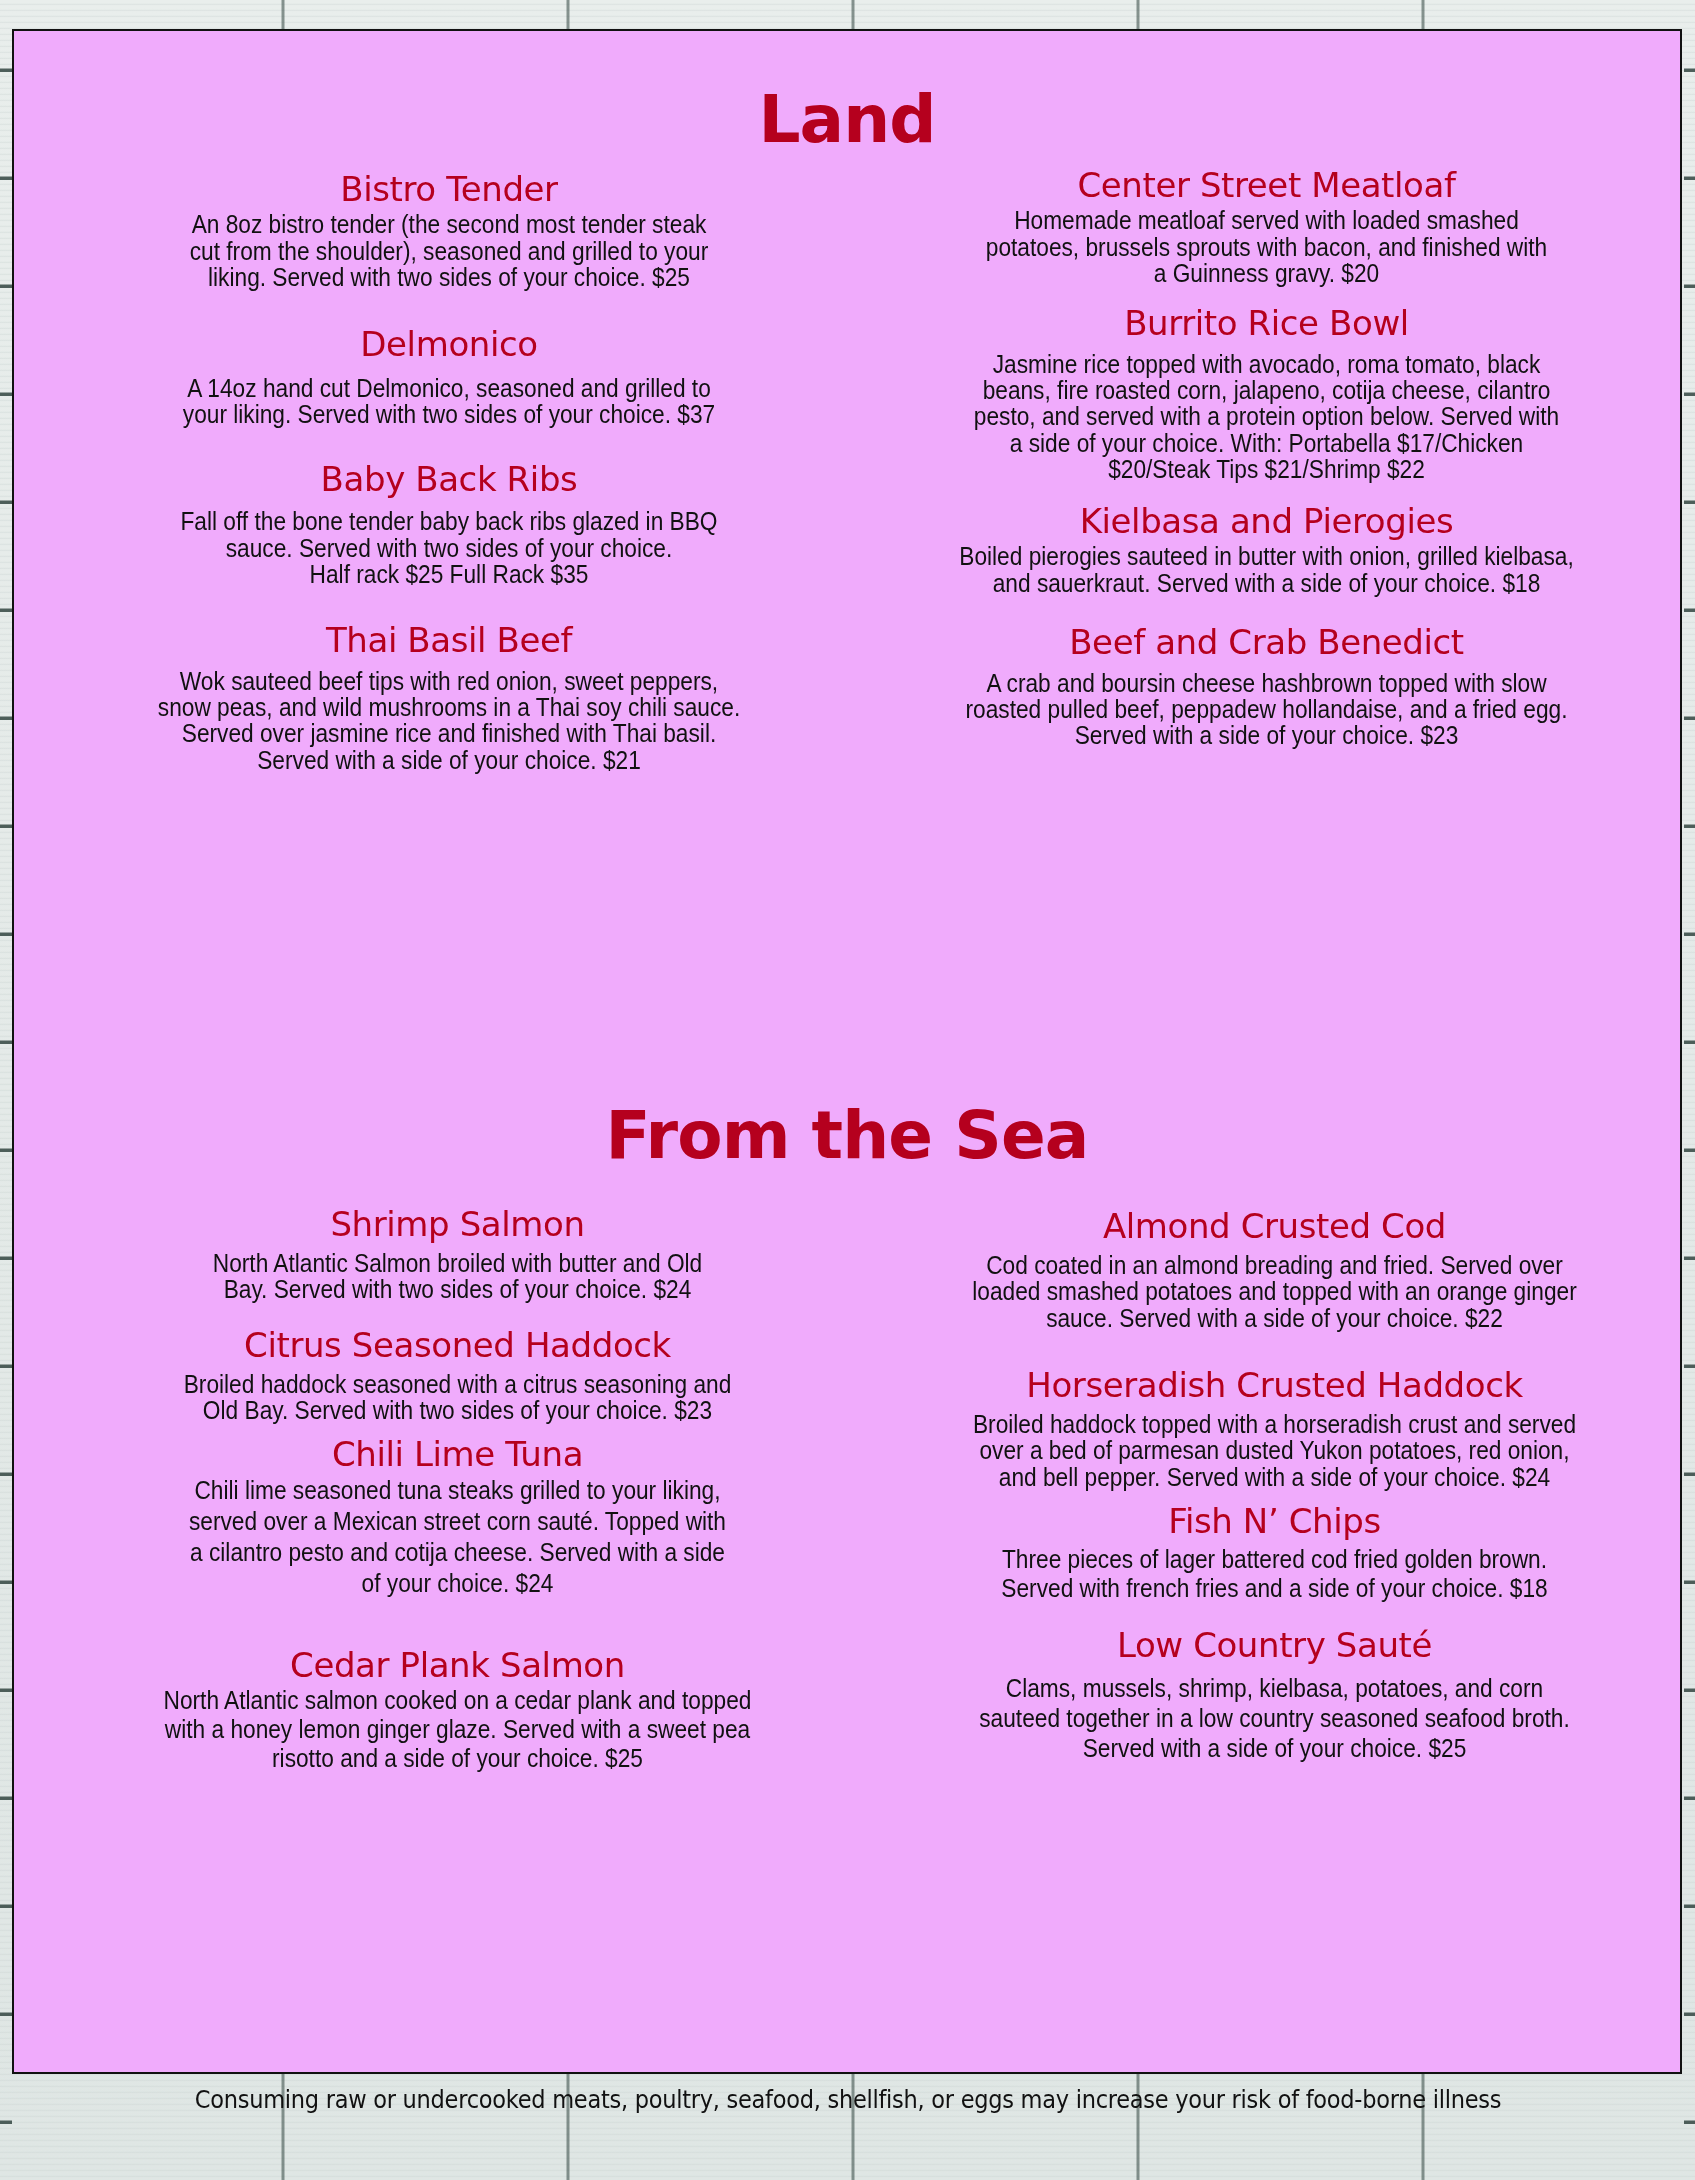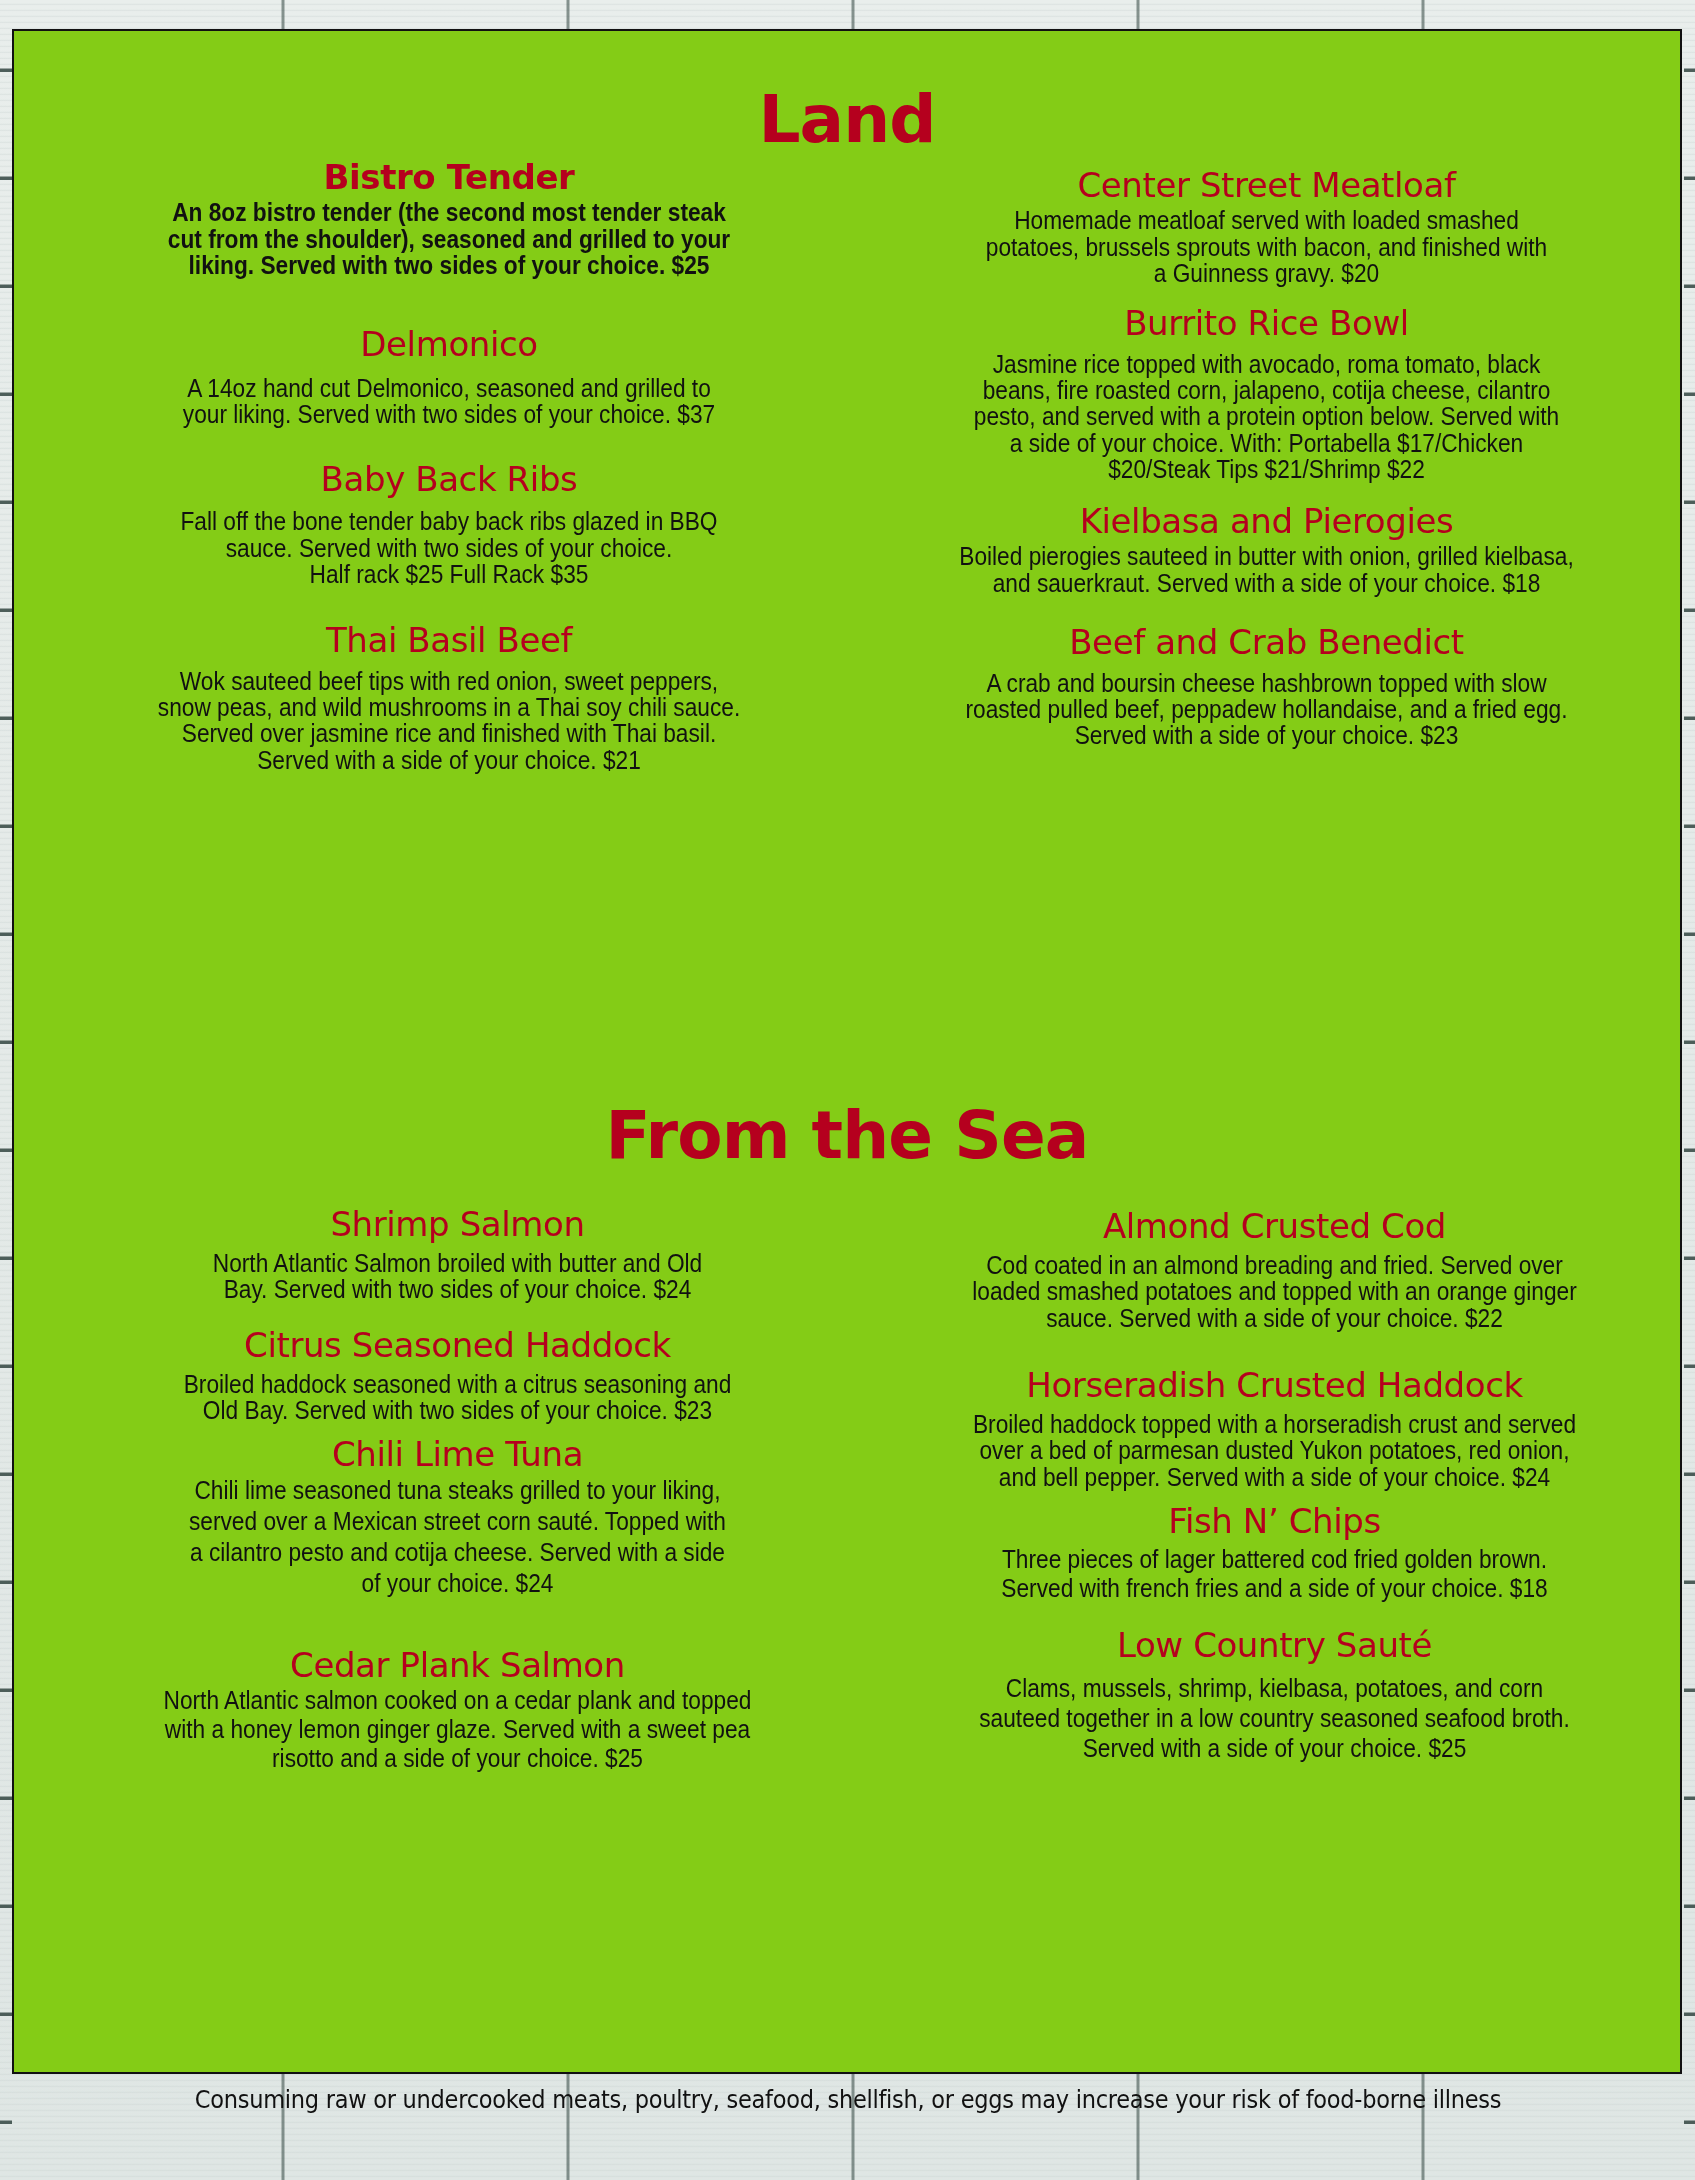--- a/index.html
+++ b/index.html
@@ -13,21 +13,21 @@
     font-family: "Liberation Sans", sans-serif;
   }
   .side-planks-left, .side-planks-right {
     position: absolute; top: 0; width: 12px; height: 2181px;
     background-image: repeating-linear-gradient(180deg, rgba(0,0,0,0) 0px, rgba(0,0,0,0) 68px, rgba(40,60,55,0.8) 69px, rgba(40,60,55,0.8) 72px, rgba(0,0,0,0) 72px, rgba(0,0,0,0) 108px);
   }
   .side-planks-left { left: 0; }
   .side-planks-right { right: 0; }
   .card {
     position: absolute; left: 12px; top: 29px; width: 1666px; height: 2041px;
-    background: #84cc16; border: 2.6px solid #111111;
+    background: #f0abfc; border: 2.6px solid #111111;
   }
   .section-title {
     position: absolute; left: 0; width: 100%; text-align: center;
     color: #b5001e; font-weight: bold; font-size: 66px; line-height: 1;
     font-family: "DejaVu Sans", sans-serif; letter-spacing: -0.9px;
   }
   .col { position: absolute; text-align: center; }
   .item { position: absolute; left: 0; width: 100%; text-align: center; }
   .item-name {
     color: #b5001e; font-size: 34px; line-height: 37px;
@@ -50,21 +50,21 @@
 <body>
 
 <div class="side-planks-left"></div>
 <div class="side-planks-right"></div>
 
 <div class="card">
 
   <div class="section-title" style="top:56px;">Land</div>
 
   <div class="col" style="left:77px; width:716px; top:128px; height:681px;">
-    <div class="item" style="top:0px;font-weight:bold;">
+    <div class="item" style="top:12px;">
       <div class="item-name">Bistro Tender</div>
       <div class="item-desc">An 8oz bistro tender (the second most tender steak
 cut from the shoulder), seasoned and grilled to your
 liking. Served with two sides of your choice. $25</div>
     </div>
     <div class="item" style="top:167px;">
       <div class="item-name">Delmonico</div>
       <div class="item-desc" style="margin-top:12px;">A 14oz hand cut Delmonico, seasoned and grilled to
 your liking. Served with two sides of your choice. $37</div>
     </div>

